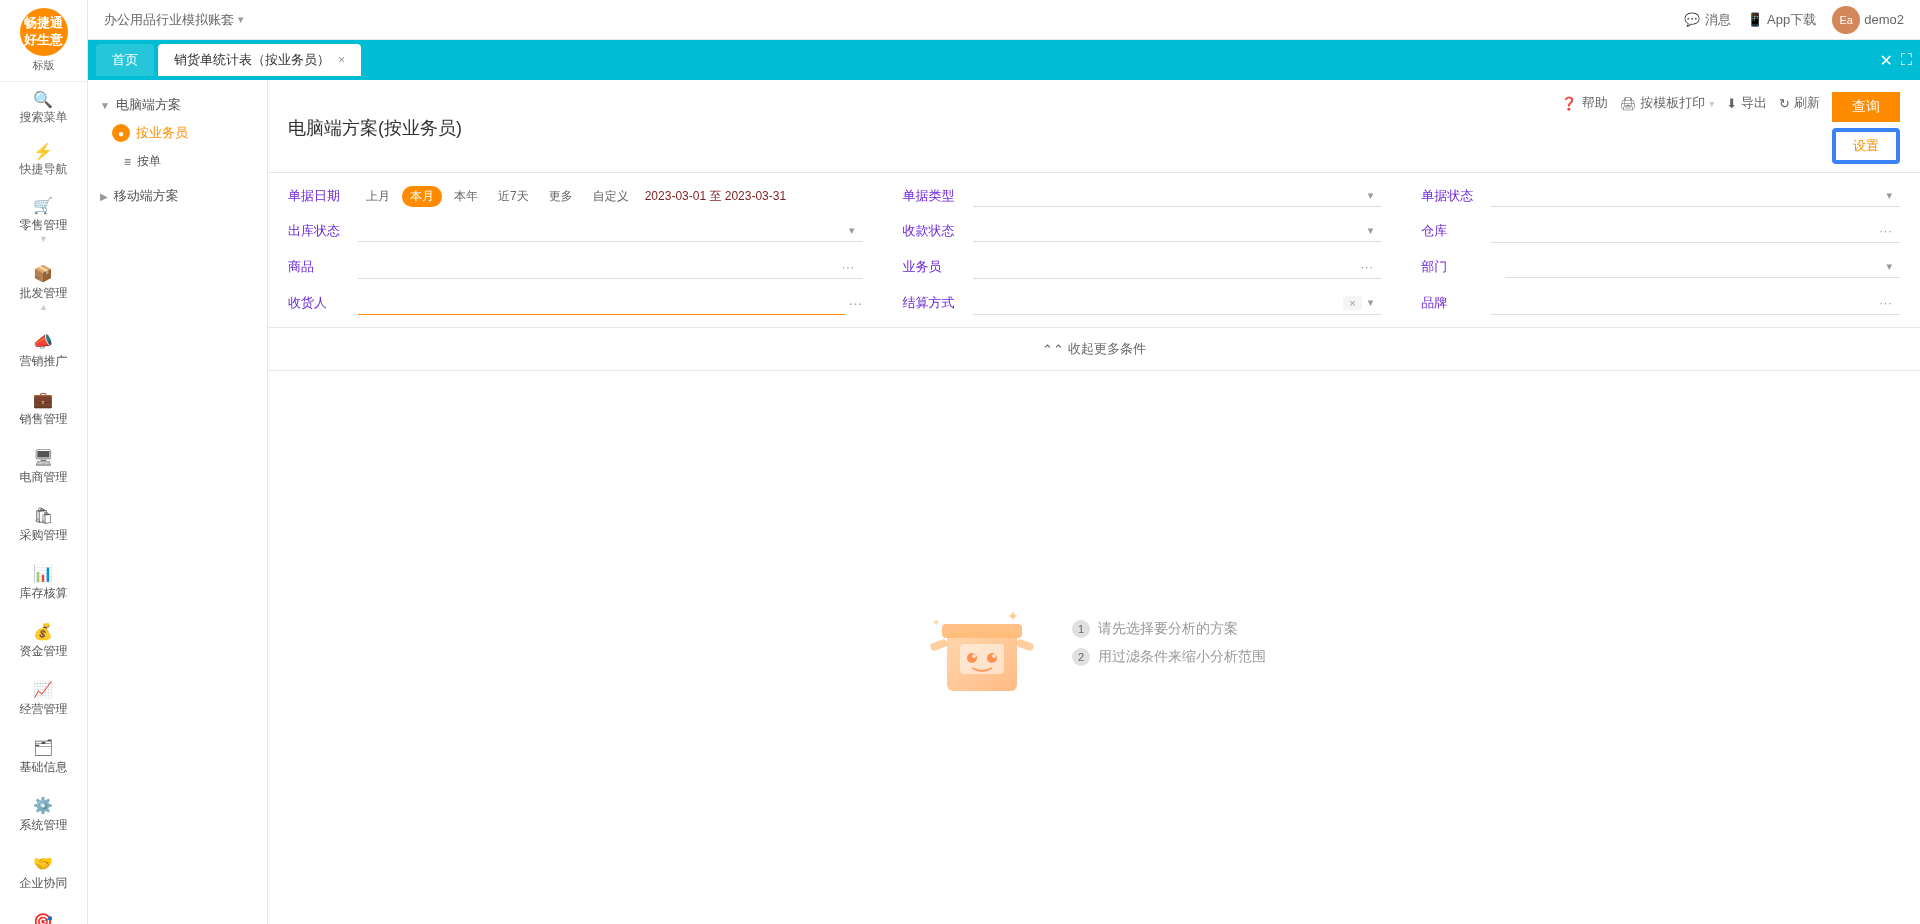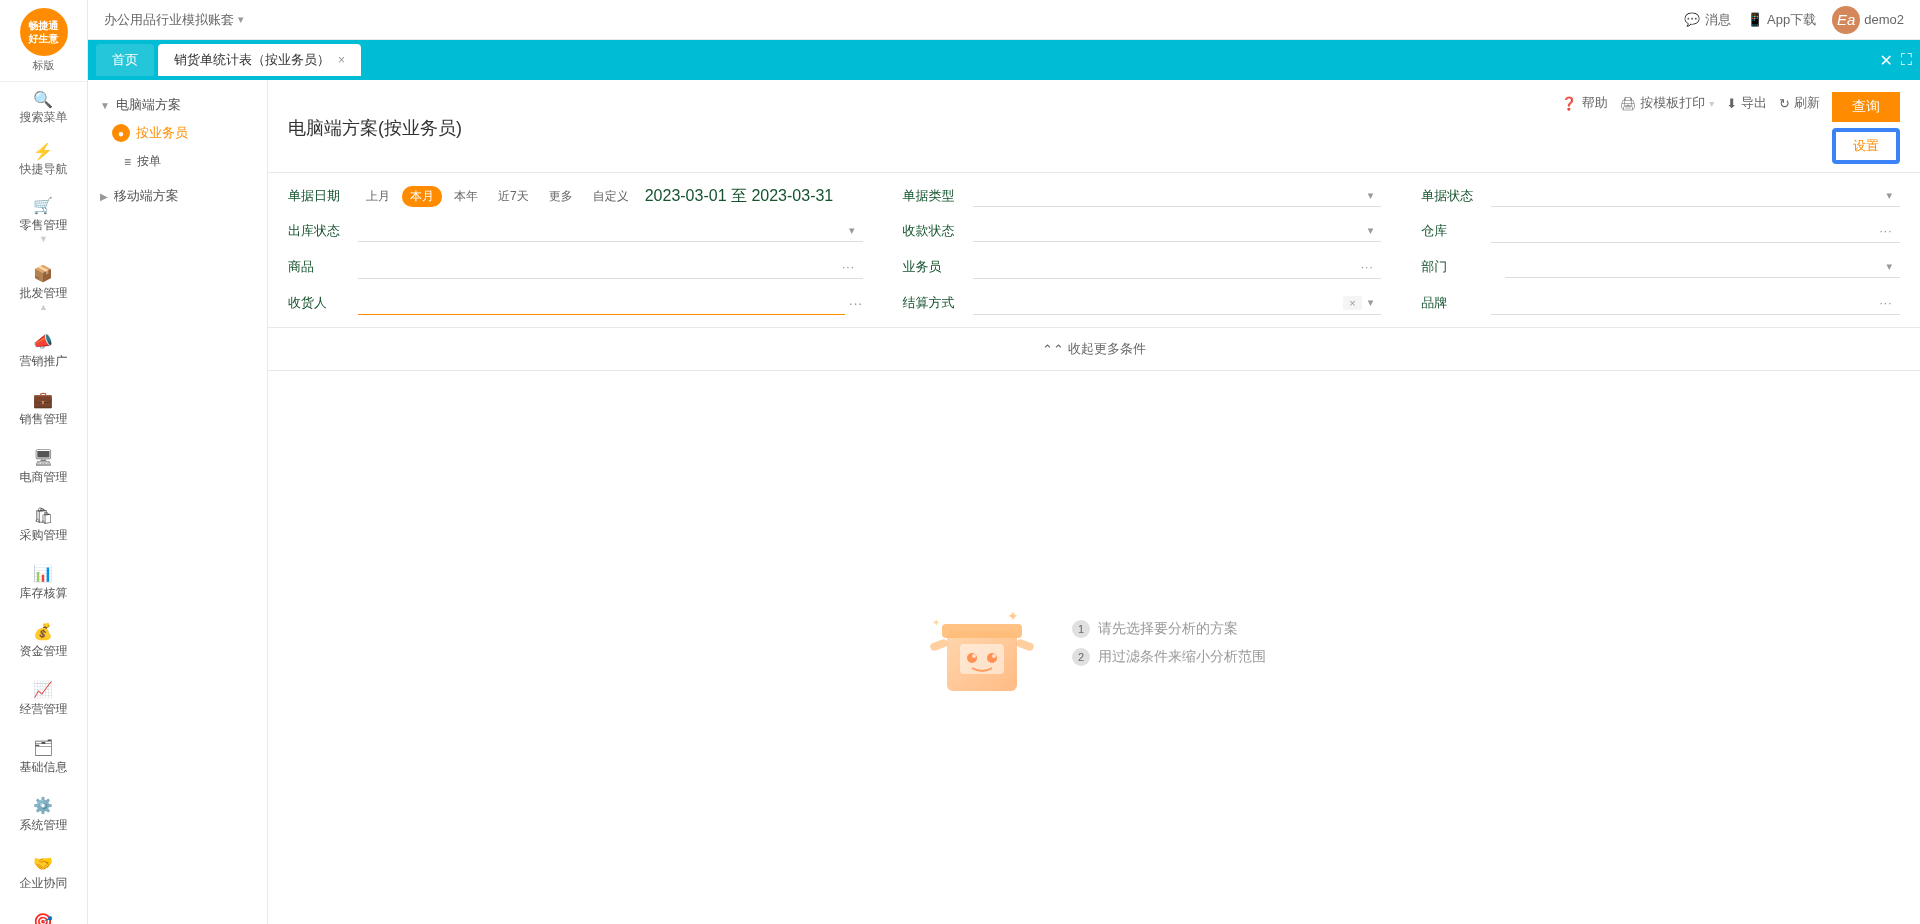--- a/index.html
+++ b/index.html
@@ -64,33 +64,33 @@
     .page-title { font-size: 18px; font-weight: 500; color: #333; }
     .page-action-btn { display: flex; align-items: center; gap: 4px; color: #666; font-size: 13px; cursor: pointer; }
     .query-btn { background: #ff8c00; color: white; border: none; padding: 6px 20px; border-radius: 0; cursor: pointer; font-size: 14px; }
     .setting-btn { background: white; color: #ff8c00; border: 4px solid #3b82f6; padding: 5px 16px; border-radius: 4px; cursor: pointer; font-size: 13px; }
 
     
     .filter-area { background: white; padding: 12px 20px; border-bottom: 1px solid #e8e8e8; flex-shrink: 0; }
     .filter-row { display: flex; align-items: center; margin-bottom: 12px; gap: 0; }
     .filter-row:last-child { margin-bottom: 0; }
     .filter-item { display: flex; align-items: center; flex: 1; min-width: 0; }
-    .filter-label { color: #14532d; font-size: 13px; width: 70px; flex-shrink: 0; white-space: nowrap; }
+    .filter-label { color: #6d28d9; font-size: 13px; width: 70px; flex-shrink: 0; white-space: nowrap; }
     .filter-input { flex: 1; border: none; border-bottom: 1px solid #ddd; padding: 4px 8px; font-size: 13px; color: #333; outline: none; background: transparent; }
     .filter-input.active { border-bottom-color: #ff8c00; }
     .filter-select { flex: 1; display: flex; align-items: center; border: none; border-bottom: 1px solid #ddd; padding: 4px 8px; font-size: 13px; color: #333; background: transparent; cursor: pointer; justify-content: space-between; }
     .filter-select-arrow { color: #999; font-size: 11px; }
     .filter-dots { color: #999; font-size: 14px; margin-left: 4px; cursor: pointer; }
 
     
     .date-filter { display: flex; align-items: center; gap: 8px; }
     .date-tabs { display: flex; gap: 4px; }
     .date-tab { padding: 2px 8px; font-size: 12px; color: #666; cursor: pointer; border-radius: 2px; }
     .date-tab.active { background: #ff8c00; color: white; border-radius: 10px; }
-    .date-range { font-size: 16px; color: #14532d; }
+    .date-range { font-size: 12px; color: #7f1d1d; }
 
     
     .filter-tag { display: flex; align-items: center; gap: 4px; background: #f5f5f5; border-radius: 2px; padding: 1px 6px; }
     .filter-tag-close { color: #999; cursor: pointer; font-size: 11px; }
 
     
     .collapse-bar { background: white; padding: 8px; text-align: center; border-bottom: 1px solid #e8e8e8; flex-shrink: 0; }
     .collapse-btn { display: inline-flex; align-items: center; gap: 4px; color: #666; font-size: 13px; cursor: pointer; padding: 4px 12px; }
 
     
@@ -99,21 +99,21 @@
     .empty-tips { color: #999; font-size: 14px; }
     .empty-tip { display: flex; align-items: flex-start; gap: 8px; margin-bottom: 10px; }
     .tip-num { width: 18px; height: 18px; border-radius: 50%; background: #e0e0e0; color: #666; display: flex; align-items: center; justify-content: center; font-size: 11px; flex-shrink: 0; }
   </style>
 </head>
 <body>
 
 <div class="sidebar">
   <div class="sidebar-logo">
     <div class="logo-icon">
-      <span style="font-size:10px; line-height:1.3; text-align:right;">畅捷通<br>好生意</span>
+      <span style="font-size:13px; line-height:1.3; text-align:right;">畅捷通<br>好生意</span>
     </div>
     <div class="logo-text">标版</div>
   </div>
   <div class="sidebar-search">
     <div style="font-size:16px;">🔍</div>
     <div>搜索菜单</div>
   </div>
   <div class="sidebar-quick">
     <div style="font-size:16px;">⚡</div>
     <div>快捷导航</div>
@@ -190,21 +190,21 @@
       <div class="topbar-right-item">
         <span>💬</span>
         <span>消息</span>
       </div>
       <div class="topbar-right-item">
         <span>📱</span>
         <span>App下载</span>
       </div>
       <div class="topbar-right-item">
         <div class="avatar">
-          <span style="font-size:15px;font-style:italic;">Ea</span>
+          <span style="font-size:11px;">Ea</span>
         </div>
         <span>demo2</span>
       </div>
     </div>
   </div>
 
   <div class="tabs">
     <div class="tab home">
       <span>首页</span>
     </div>

